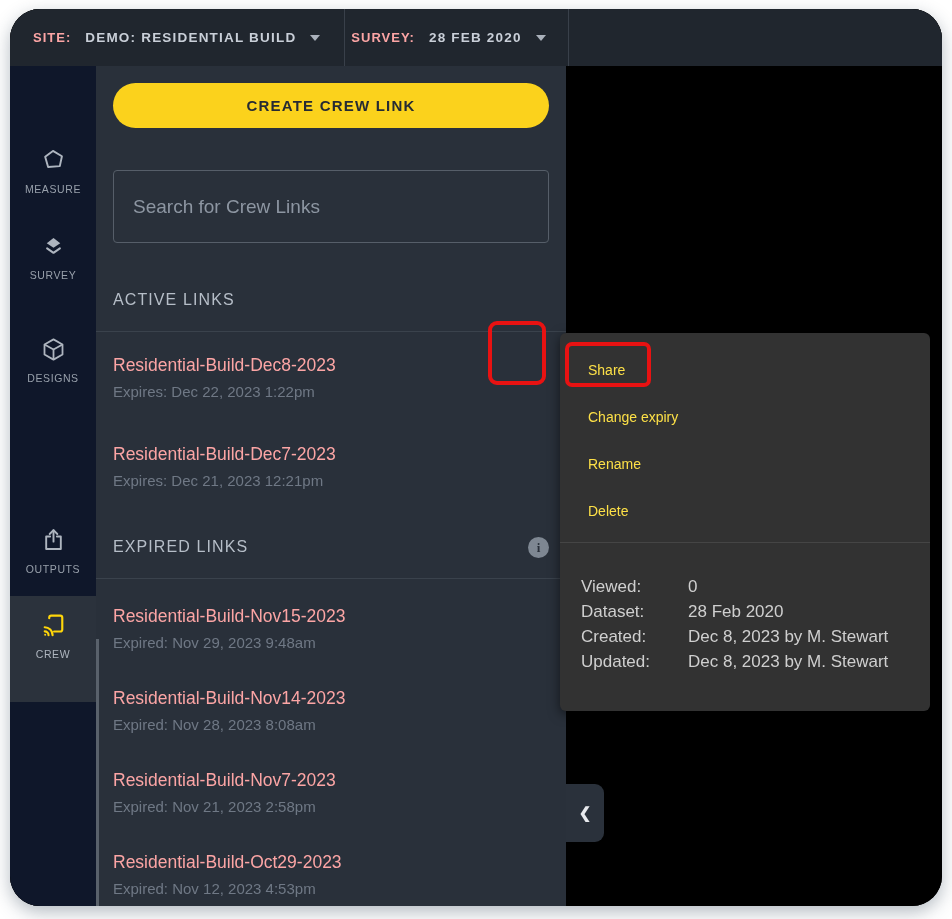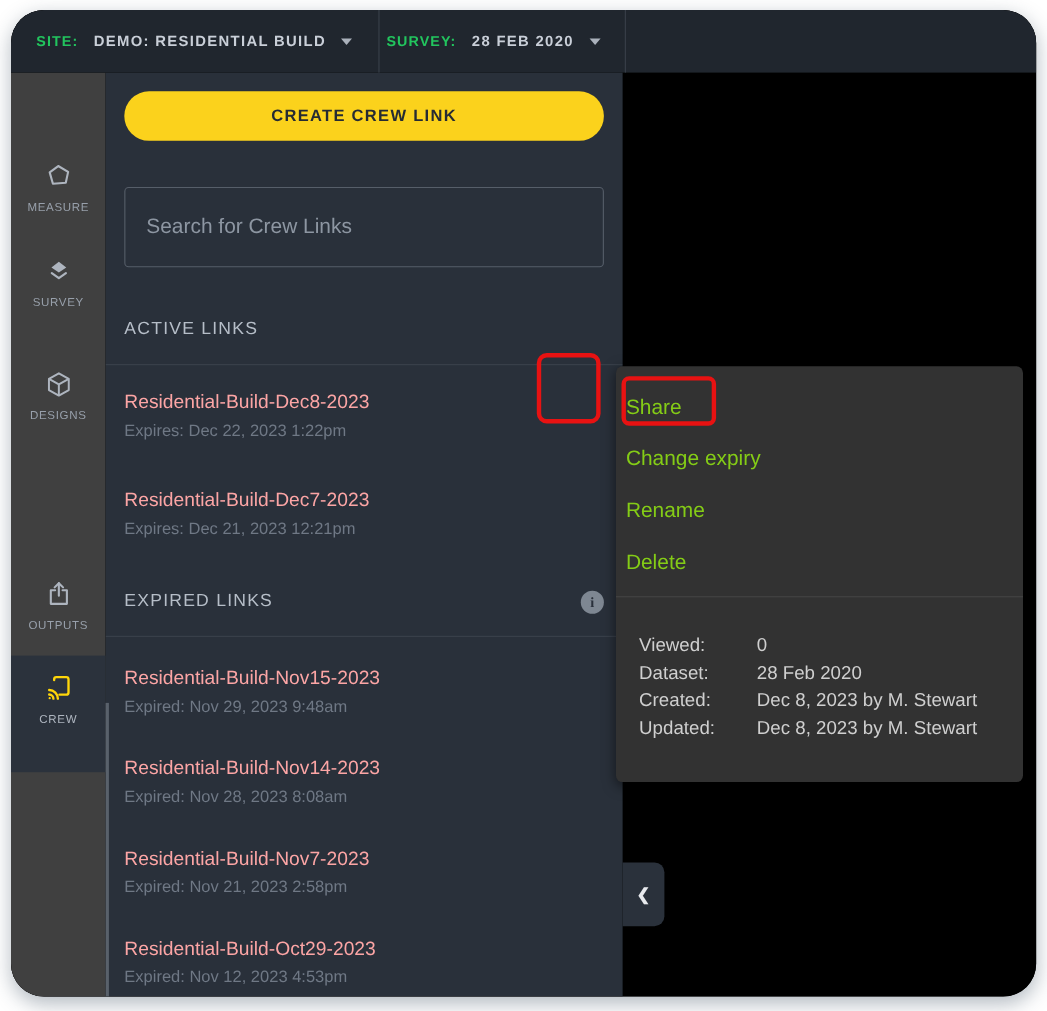--- a/index.html
+++ b/index.html
@@ -8,30 +8,30 @@
   .window {
     position:absolute; left:10px; top:9px; width:932px; height:897px;
     background:#000; border-radius:30px; overflow:hidden;
     box-shadow:0 6px 18px rgba(40,60,80,.35);
   }
   
   .topbar {
     position:absolute; left:0; top:0; width:100%; height:57px;
     background:#20262e; display:flex; align-items:center; z-index:5;
   }
-  .tb-label { color:#22c55e; font-size:13px; font-weight:700; letter-spacing:1px; }
+  .tb-label { color:#fca5a5; font-size:13px; font-weight:700; letter-spacing:1px; }
   .tb-value { color:#c9cfd8; font-size:13.5px; font-weight:700; letter-spacing:1.2px; }
   .caret { width:0; height:0; border-left:5px solid transparent; border-right:5px solid transparent;
            border-top:6px solid #aab1bb; display:inline-block; }
   .tb-group { display:flex; align-items:center; gap:14px; }
   .tb-divider { width:1px; height:57px; background:#39404a; }
   
   .sidebar {
     position:absolute; left:0; top:57px; width:86px; height:840px;
-    background:#404040; z-index:4;
+    background:#0f172a; z-index:4;
   }
   .side-item { position:absolute; left:0; width:86px; text-align:center; }
   .side-item .icn { display:block; margin:0 auto 0; }
   .side-label { display:block; color:#98a0ab; font-size:10.5px; letter-spacing:.6px; margin-top:9px; }
   .side-active-bg { position:absolute; left:0; top:530px; width:86px; height:106px; background:#2b323c; }
   .side-label.active { color:#aeb5bf; }
   
   .panel {
     position:absolute; left:86px; top:57px; width:470px; height:840px;
     background:#29303a; z-index:4; padding:0 17px; overflow:hidden;
@@ -75,21 +75,21 @@
     background:#2a313b; border-radius:0 9px 9px 0; z-index:5;
     display:flex; align-items:center; justify-content:center; cursor:pointer;
   }
   .collapse-tab span { color:#e8eaee; font-size:15px; font-weight:700; }
   
   .ctx-menu {
     position:absolute; left:550px; top:324px; width:370px; height:378px;
     background:#323232; border-radius:6px; z-index:7;
     box-shadow:0 3px 12px rgba(0,0,0,.55); padding-top:14px;
   }
-  .ctx-item { height:47px; line-height:47px; padding-left:9px; color:#84cc16; font-size:19px; cursor:pointer; }
+  .ctx-item { height:47px; line-height:47px; padding-left:28px; color:#fde047; font-size:14px; cursor:pointer; }
   .ctx-divider { height:1px; background:#454545; margin-top:7px; }
   .ctx-details { padding:31px 0 0 21px; }
   .ctx-row { display:flex; height:25px; align-items:center; }
   .ctx-row .lbl { width:107px; color:#cfcfcf; font-size:17px; }
   .ctx-row .val { color:#cfcfcf; font-size:17px; }
   
   .anno { position:absolute; border:4px solid #e81212; border-radius:9px; z-index:9; pointer-events:none; }
   .anno-kebab { left:478px; top:312px; width:58px; height:64px; }
   .anno-share { left:555px; top:333px; width:86px; height:45px; border-radius:7px; }
 </style>

